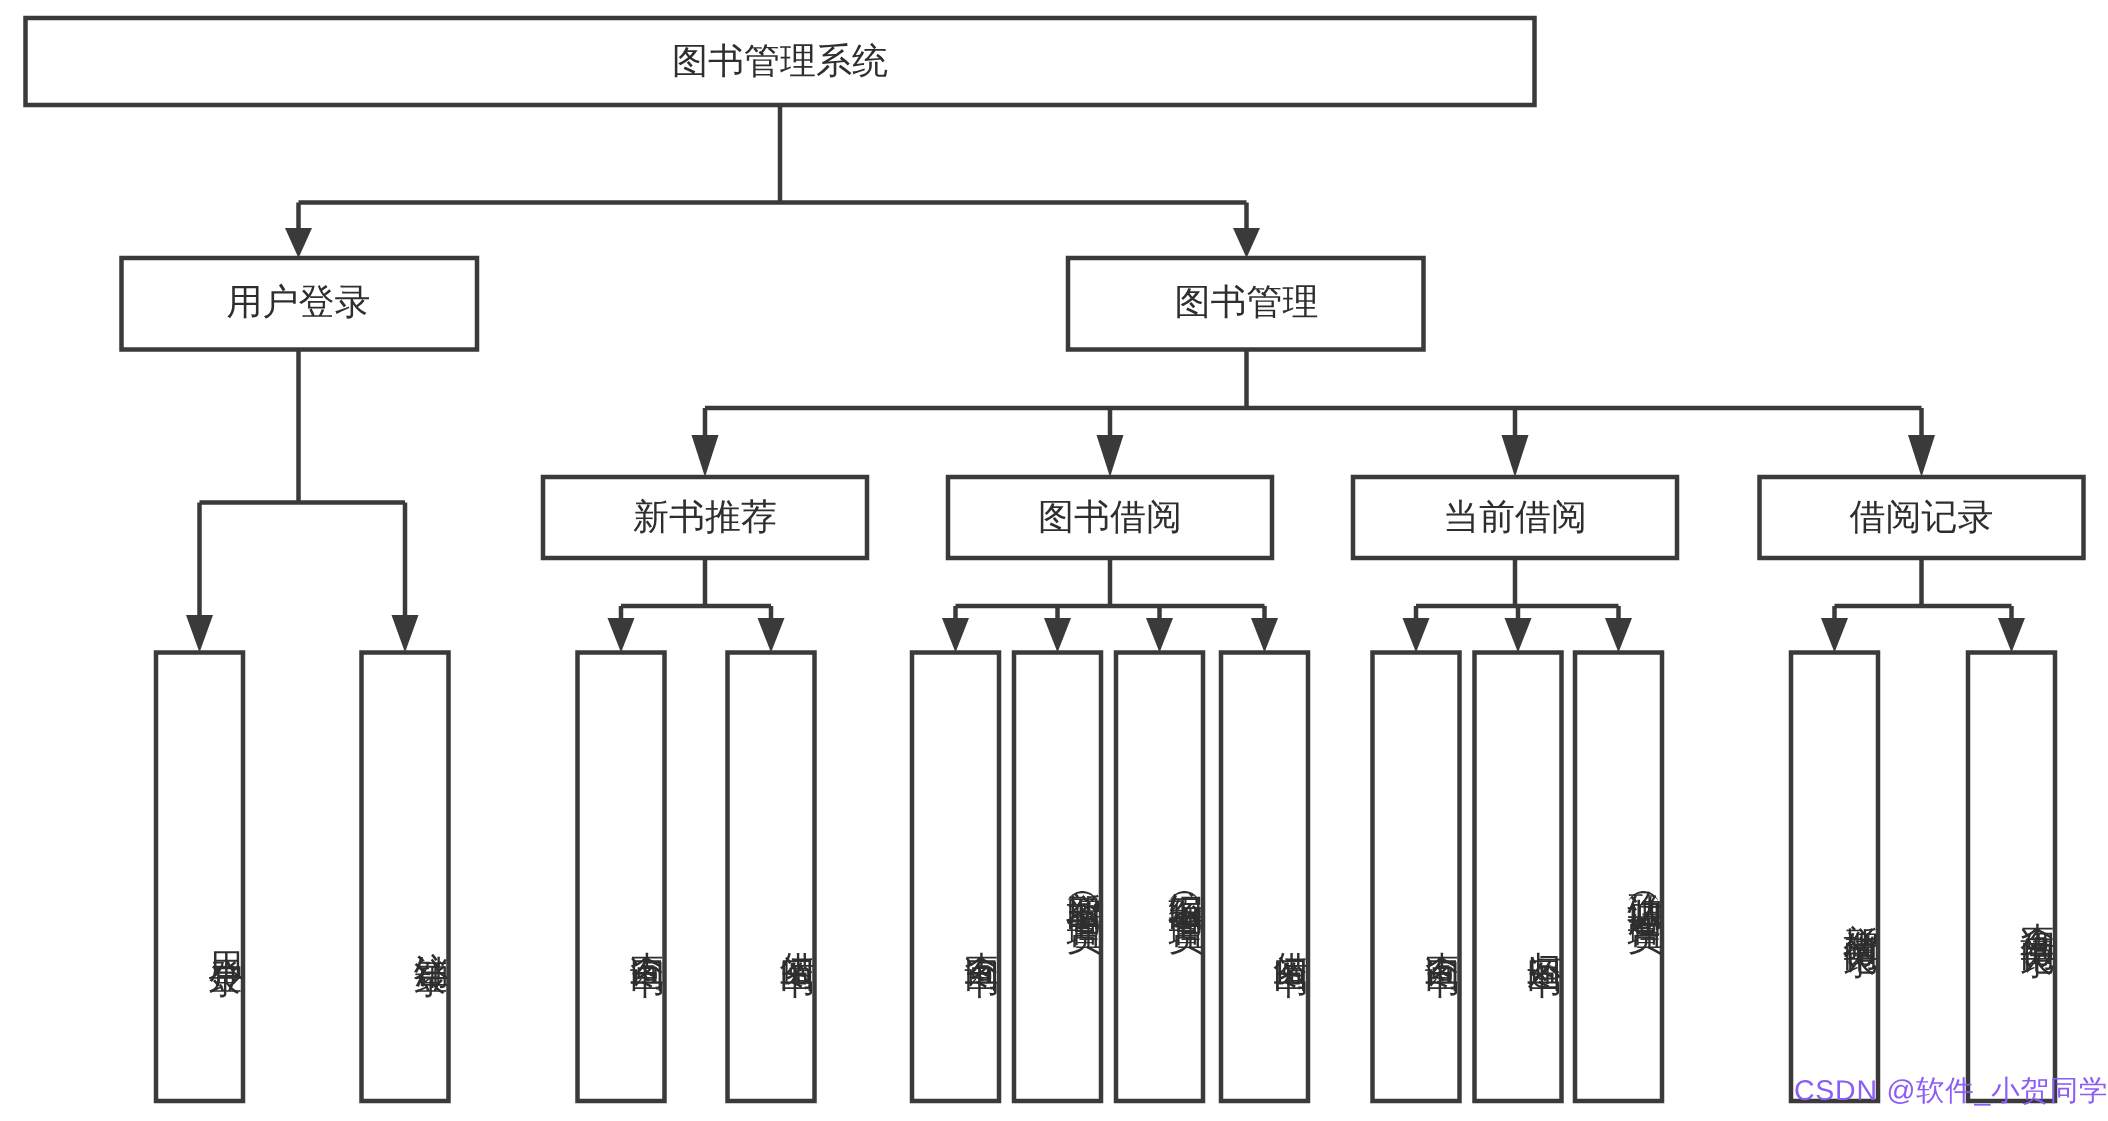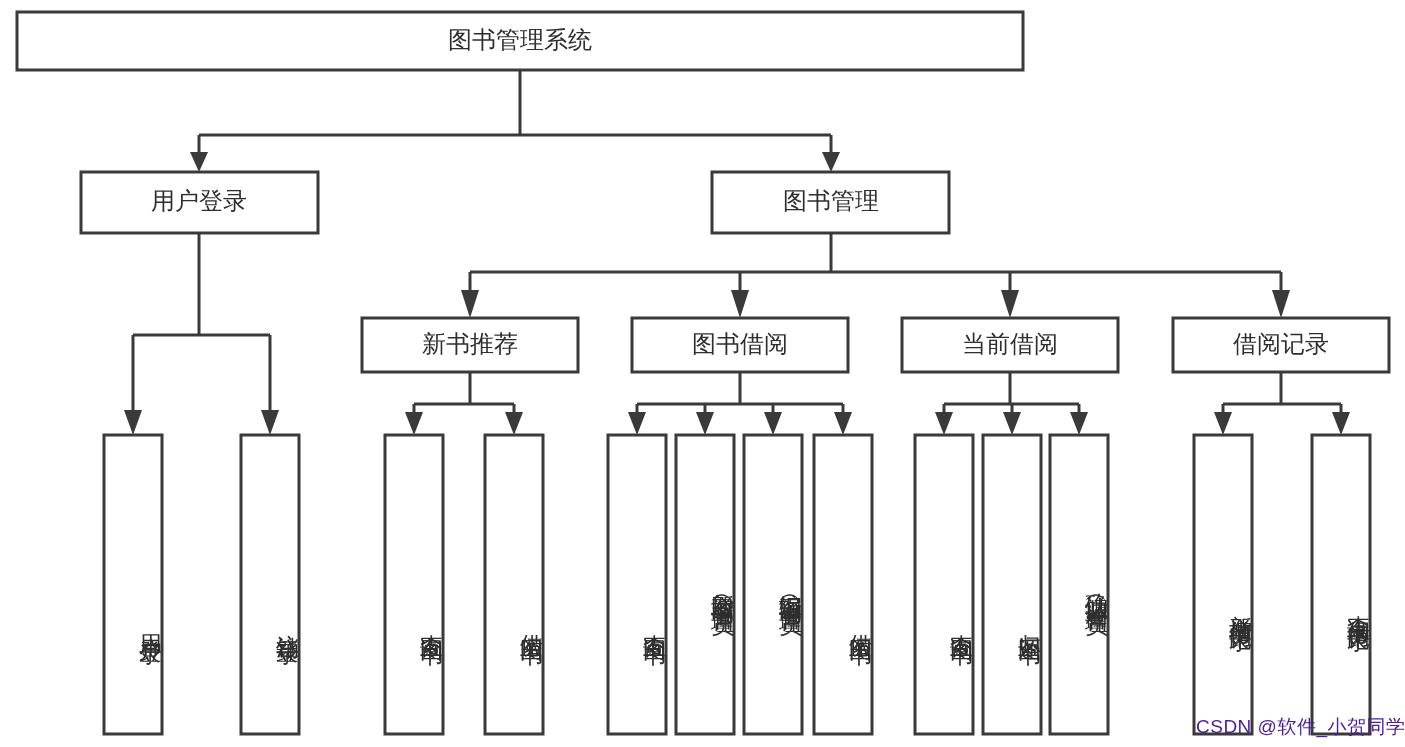--- a/index.html
+++ b/index.html
@@ -60,21 +60,21 @@
     line-height: 1.0;
     letter-spacing: 3px;
     white-space: nowrap;
     pointer-events: none;
     display: flex;
     align-items: flex-start;
     justify-content: center;
   }
   .watermark {
     position: absolute;
-    color: #4c1d95;
+    color: #8b5cf6;
     font-family: "Liberation Sans", "DejaVu Sans", sans-serif;
     font-size: 19px;
     letter-spacing: 0.5px;
     white-space: nowrap;
   }
 </style>
 </head>
 <body>
 
 <div id="diagram-root">

